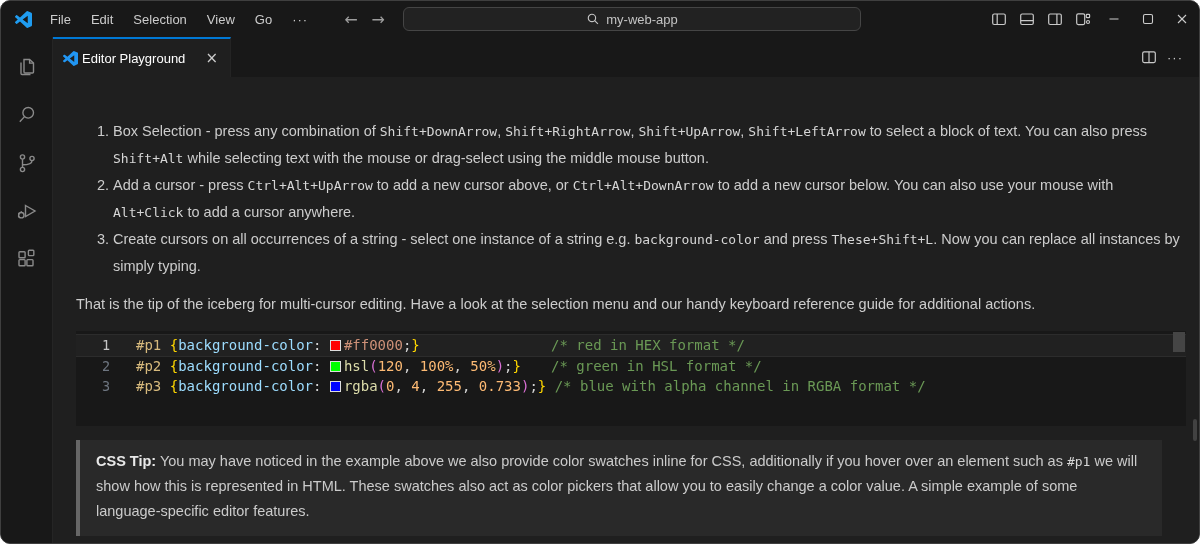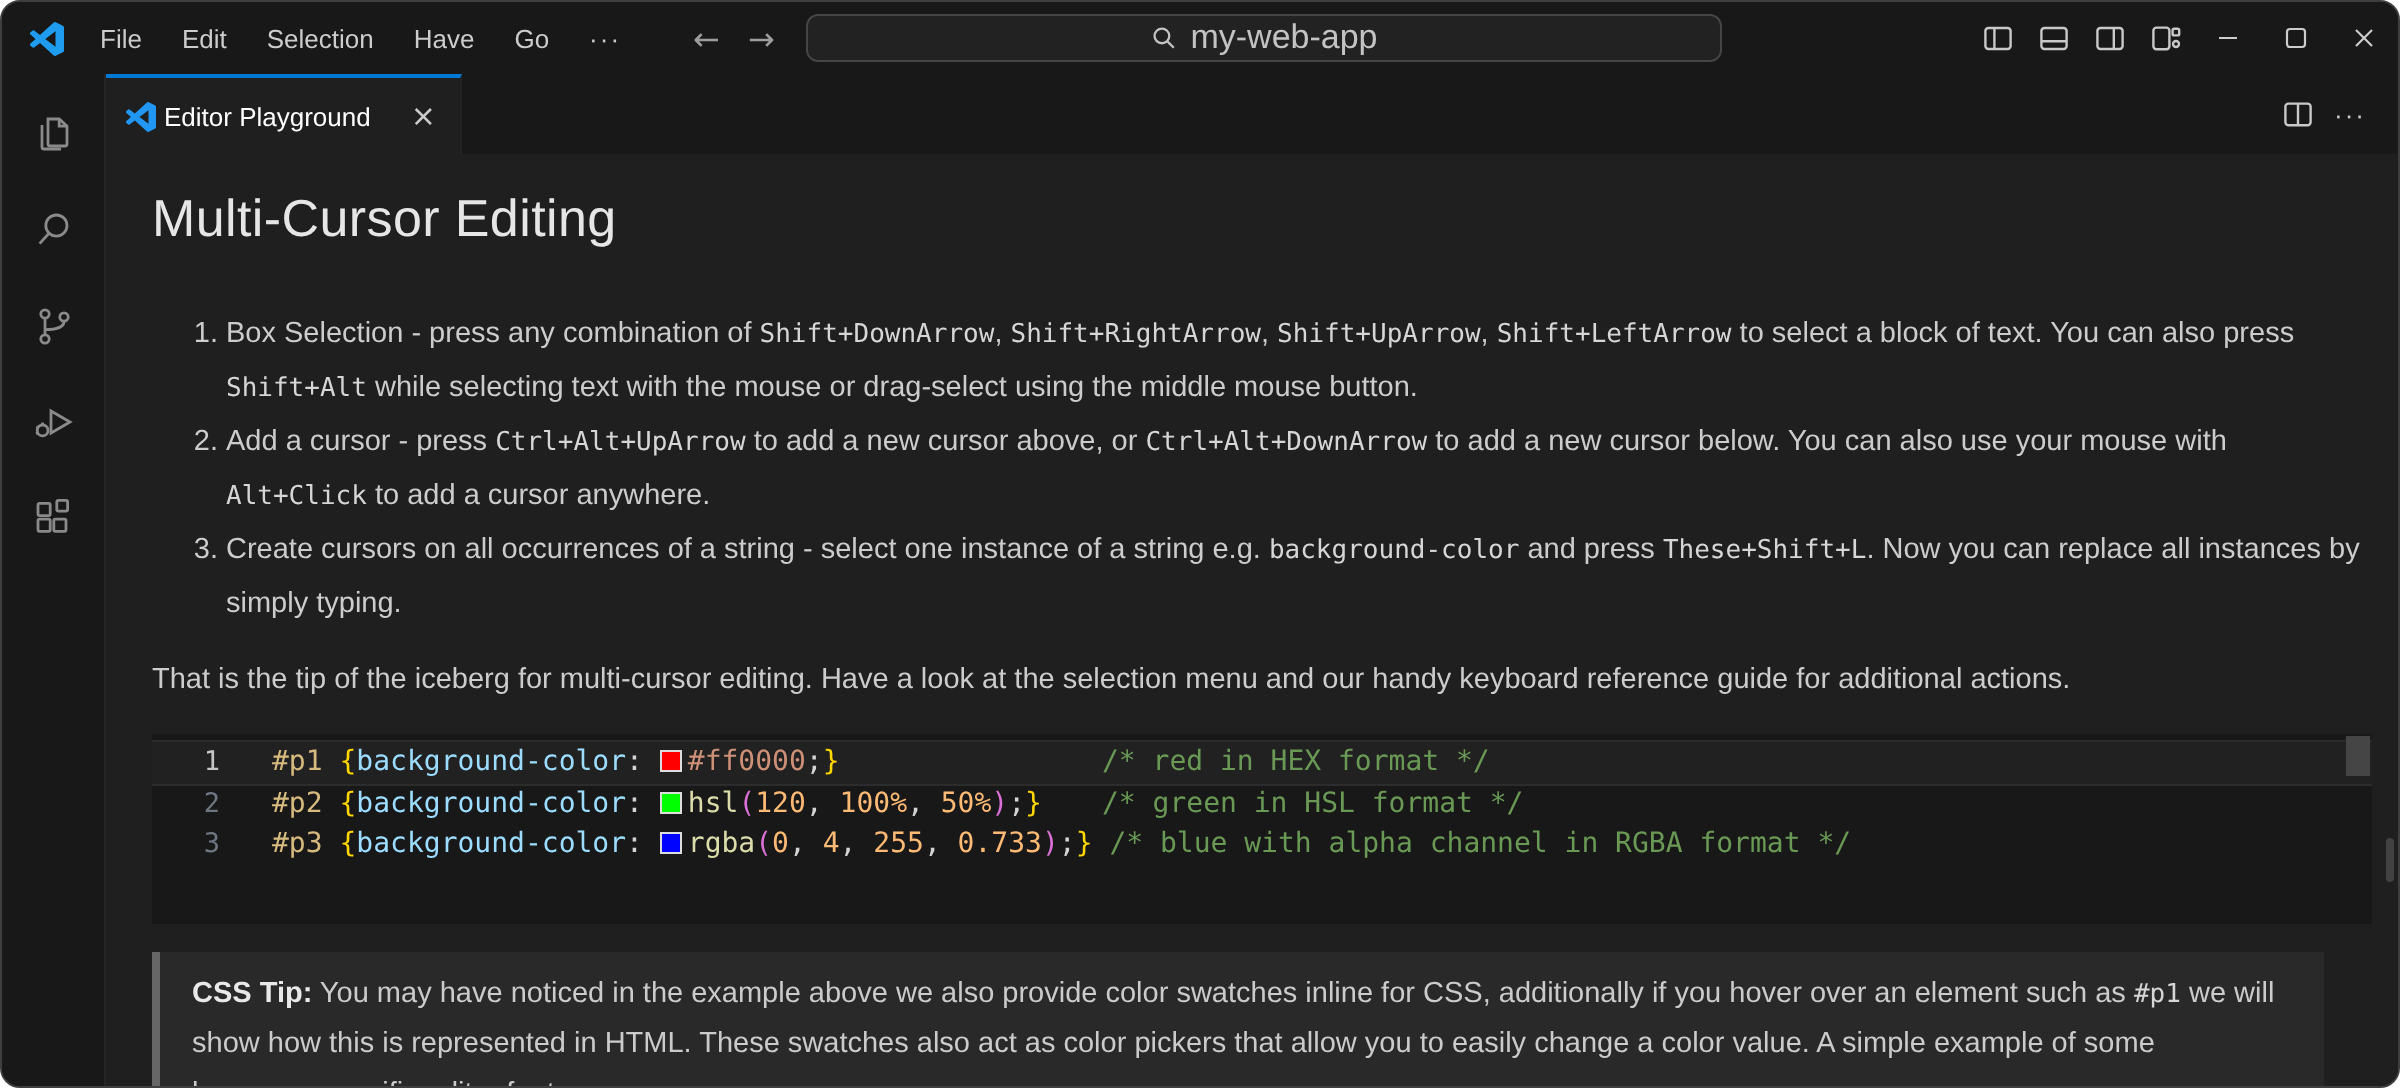--- a/index.html
+++ b/index.html
@@ -20,21 +20,21 @@
   .tb-logo { margin:0 8px 0 14px; display:flex; align-items:center; }
   .menu-row { display:flex; align-items:center; }
   .menu-item { padding:4px 10px; border-radius:5px; cursor:default; }
   .menu-more { padding:4px 10px; letter-spacing:1px; color:#cccccc; }
   .nav-arrows { display:flex; align-items:center; margin-left:26px; gap:14px;
     font-family:"DejaVu Sans", sans-serif; font-size:16px; color:#9d9d9d; }
   .searchbox {
     position:absolute; left:402px; top:6px; width:458px; height:24px;
     background:#222222; border:1px solid #454545; border-radius:6px;
     display:flex; align-items:center; justify-content:center; gap:6px;
-    color:#c3c3c3; font-size:17px;
+    color:#c3c3c3; font-size:13px;
   }
   .tb-right { margin-left:auto; display:flex; align-items:center; height:100%; }
   .tb-icon { width:28px; height:100%; display:flex; align-items:center; justify-content:center; }
   .win-ctl { width:34px; height:100%; display:flex; align-items:center; justify-content:center; }
 
   
   .tabbar {
     position:absolute; left:52px; top:36px; right:0; height:40px;
     background:#181818; display:flex; align-items:stretch;
   }
@@ -117,21 +117,21 @@
   <div class="titlebar">
     <span class="tb-logo">
       <svg width="17" height="17" viewBox="0 0 100 100">
         <path fill="#1f9cf0" d="M96.5 10.7 75.9 1a6.2 6.2 0 0 0-7 1.2L29.4 38.3 12.2 25.2a4.1 4.1 0 0 0-5.3.2L1.4 30.4a4.1 4.1 0 0 0 0 6.1L16.3 50 1.4 63.5a4.1 4.1 0 0 0 0 6.1l5.5 5a4.1 4.1 0 0 0 5.3.2l17.2-13.1 39.5 36.1a6.2 6.2 0 0 0 7 1.2l20.6-9.9a6.2 6.2 0 0 0 3.5-5.6V16.3a6.2 6.2 0 0 0-3.5-5.6ZM75 72.5 45 50 75 27.5Z"></path>
       </svg>
     </span>
     <span class="menu-row">
         <span class="menu-item">File</span>
         <span class="menu-item">Edit</span>
         <span class="menu-item">Selection</span>
-        <span class="menu-item">Have</span>
+        <span class="menu-item">View</span>
         <span class="menu-item">Go</span>
       </span>
     <span class="menu-more">···</span>
     <span class="nav-arrows">
       <span>←</span>
       <span>→</span>
     </span>
     <div class="searchbox">
       <span>
         <svg width="14" height="14" viewBox="0 0 16 16" fill="none" stroke="#c3c3c3" stroke-width="1.3">
@@ -241,21 +241,20 @@
         <svg width="16" height="16" viewBox="0 0 16 16" fill="none" stroke="#c9c9c9" stroke-width="1.2">
           <rect x="1.7" y="2.8" width="12.6" height="10.8" rx="1.5"></rect>
             <line x1="8" y1="2.8" x2="8" y2="13.6"></line>
         </svg>
       </span>
       <span class="more">···</span>
     </div>
   </div>
 
   <div class="content">
-    <h1 class="page-title">Multi-Cursor Editing</h1>
     <ol class="doc-list">
         <li>Box Selection - press any combination of <code>Shift+DownArrow</code>, <code>Shift+RightArrow</code>, <code>Shift+UpArrow</code>, <code>Shift+LeftArrow</code> to select a block of text. You can also press <code>Shift+Alt</code> while selecting text with the mouse or drag-select using the middle mouse button.</li>
         <li>Add a cursor - press <code>Ctrl+Alt+UpArrow</code> to add a new cursor above, or <code>Ctrl+Alt+DownArrow</code> to add a new cursor below. You can also use your mouse with <code>Alt+Click</code> to add a cursor anywhere.</li>
         <li>Create cursors on all occurrences of a string - select one instance of a string e.g. <code>background-color</code> and press <code>These+Shift+L</code>. Now you can replace all instances by simply typing.</li>
       </ol>
     <p class="outro">That is the tip of the iceberg for multi-cursor editing. Have a look at the selection menu and our handy keyboard reference guide for additional actions.</p>
 
     <div class="codeblock">
       <div>
           <div class="code-line active">

